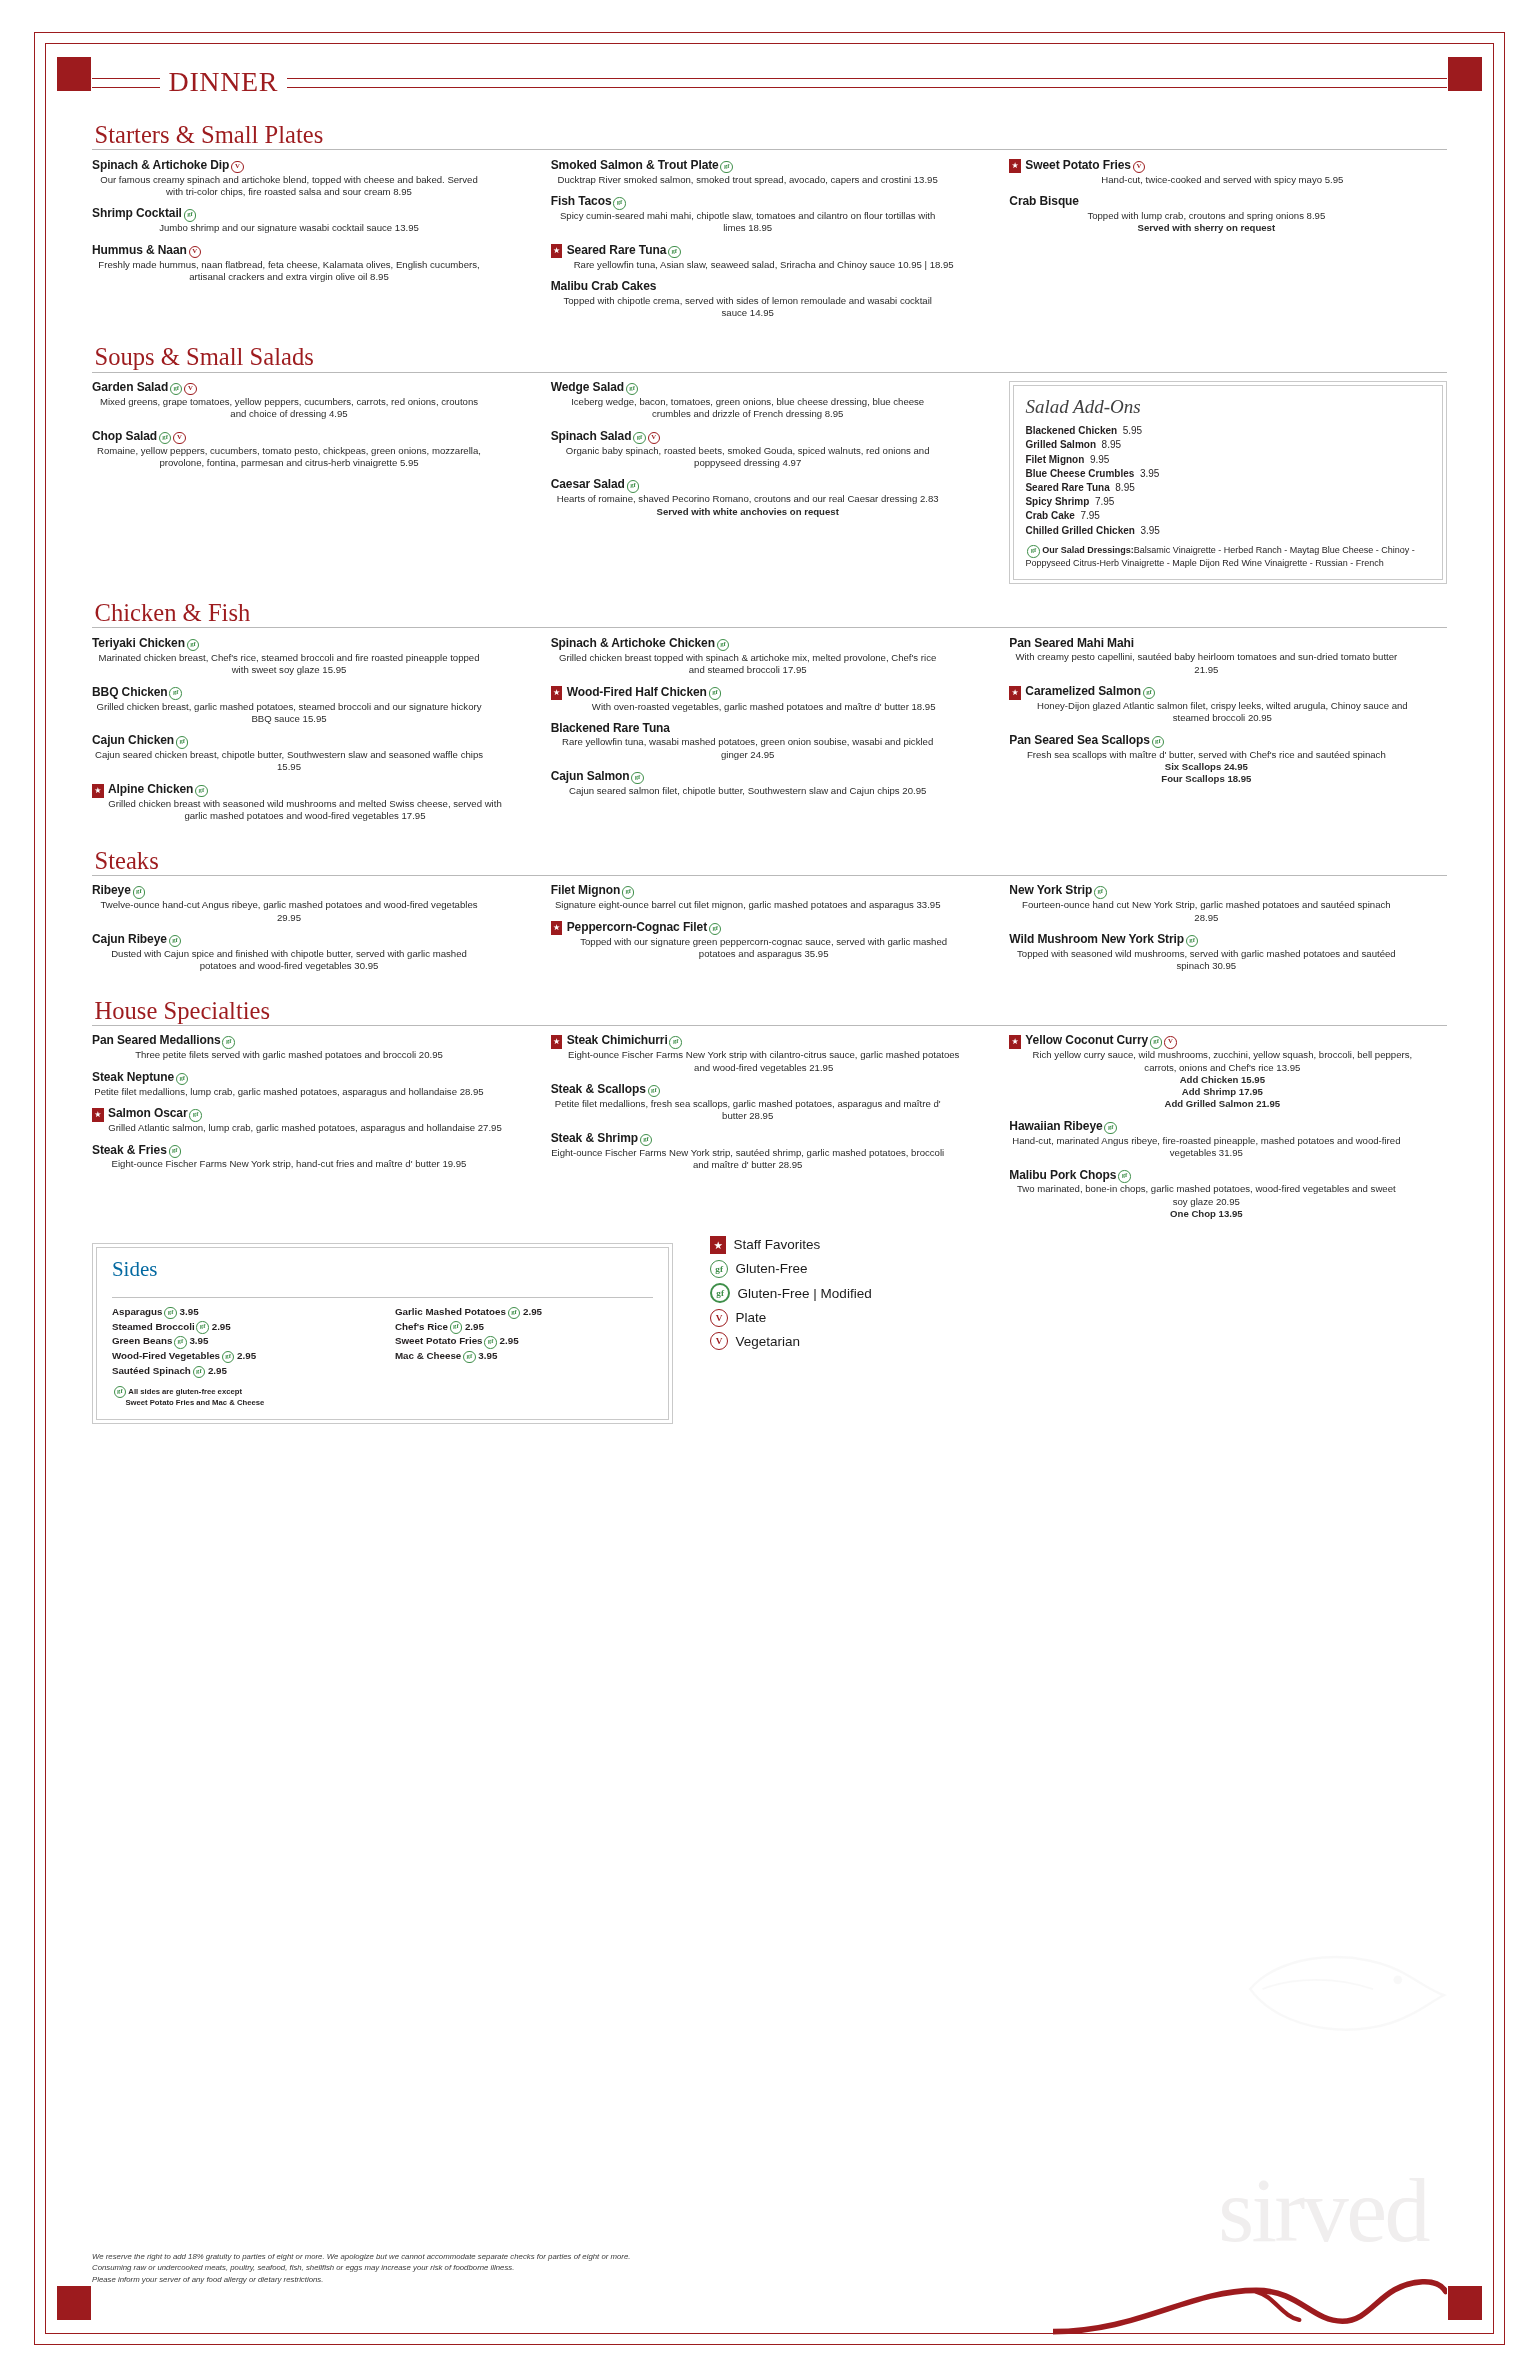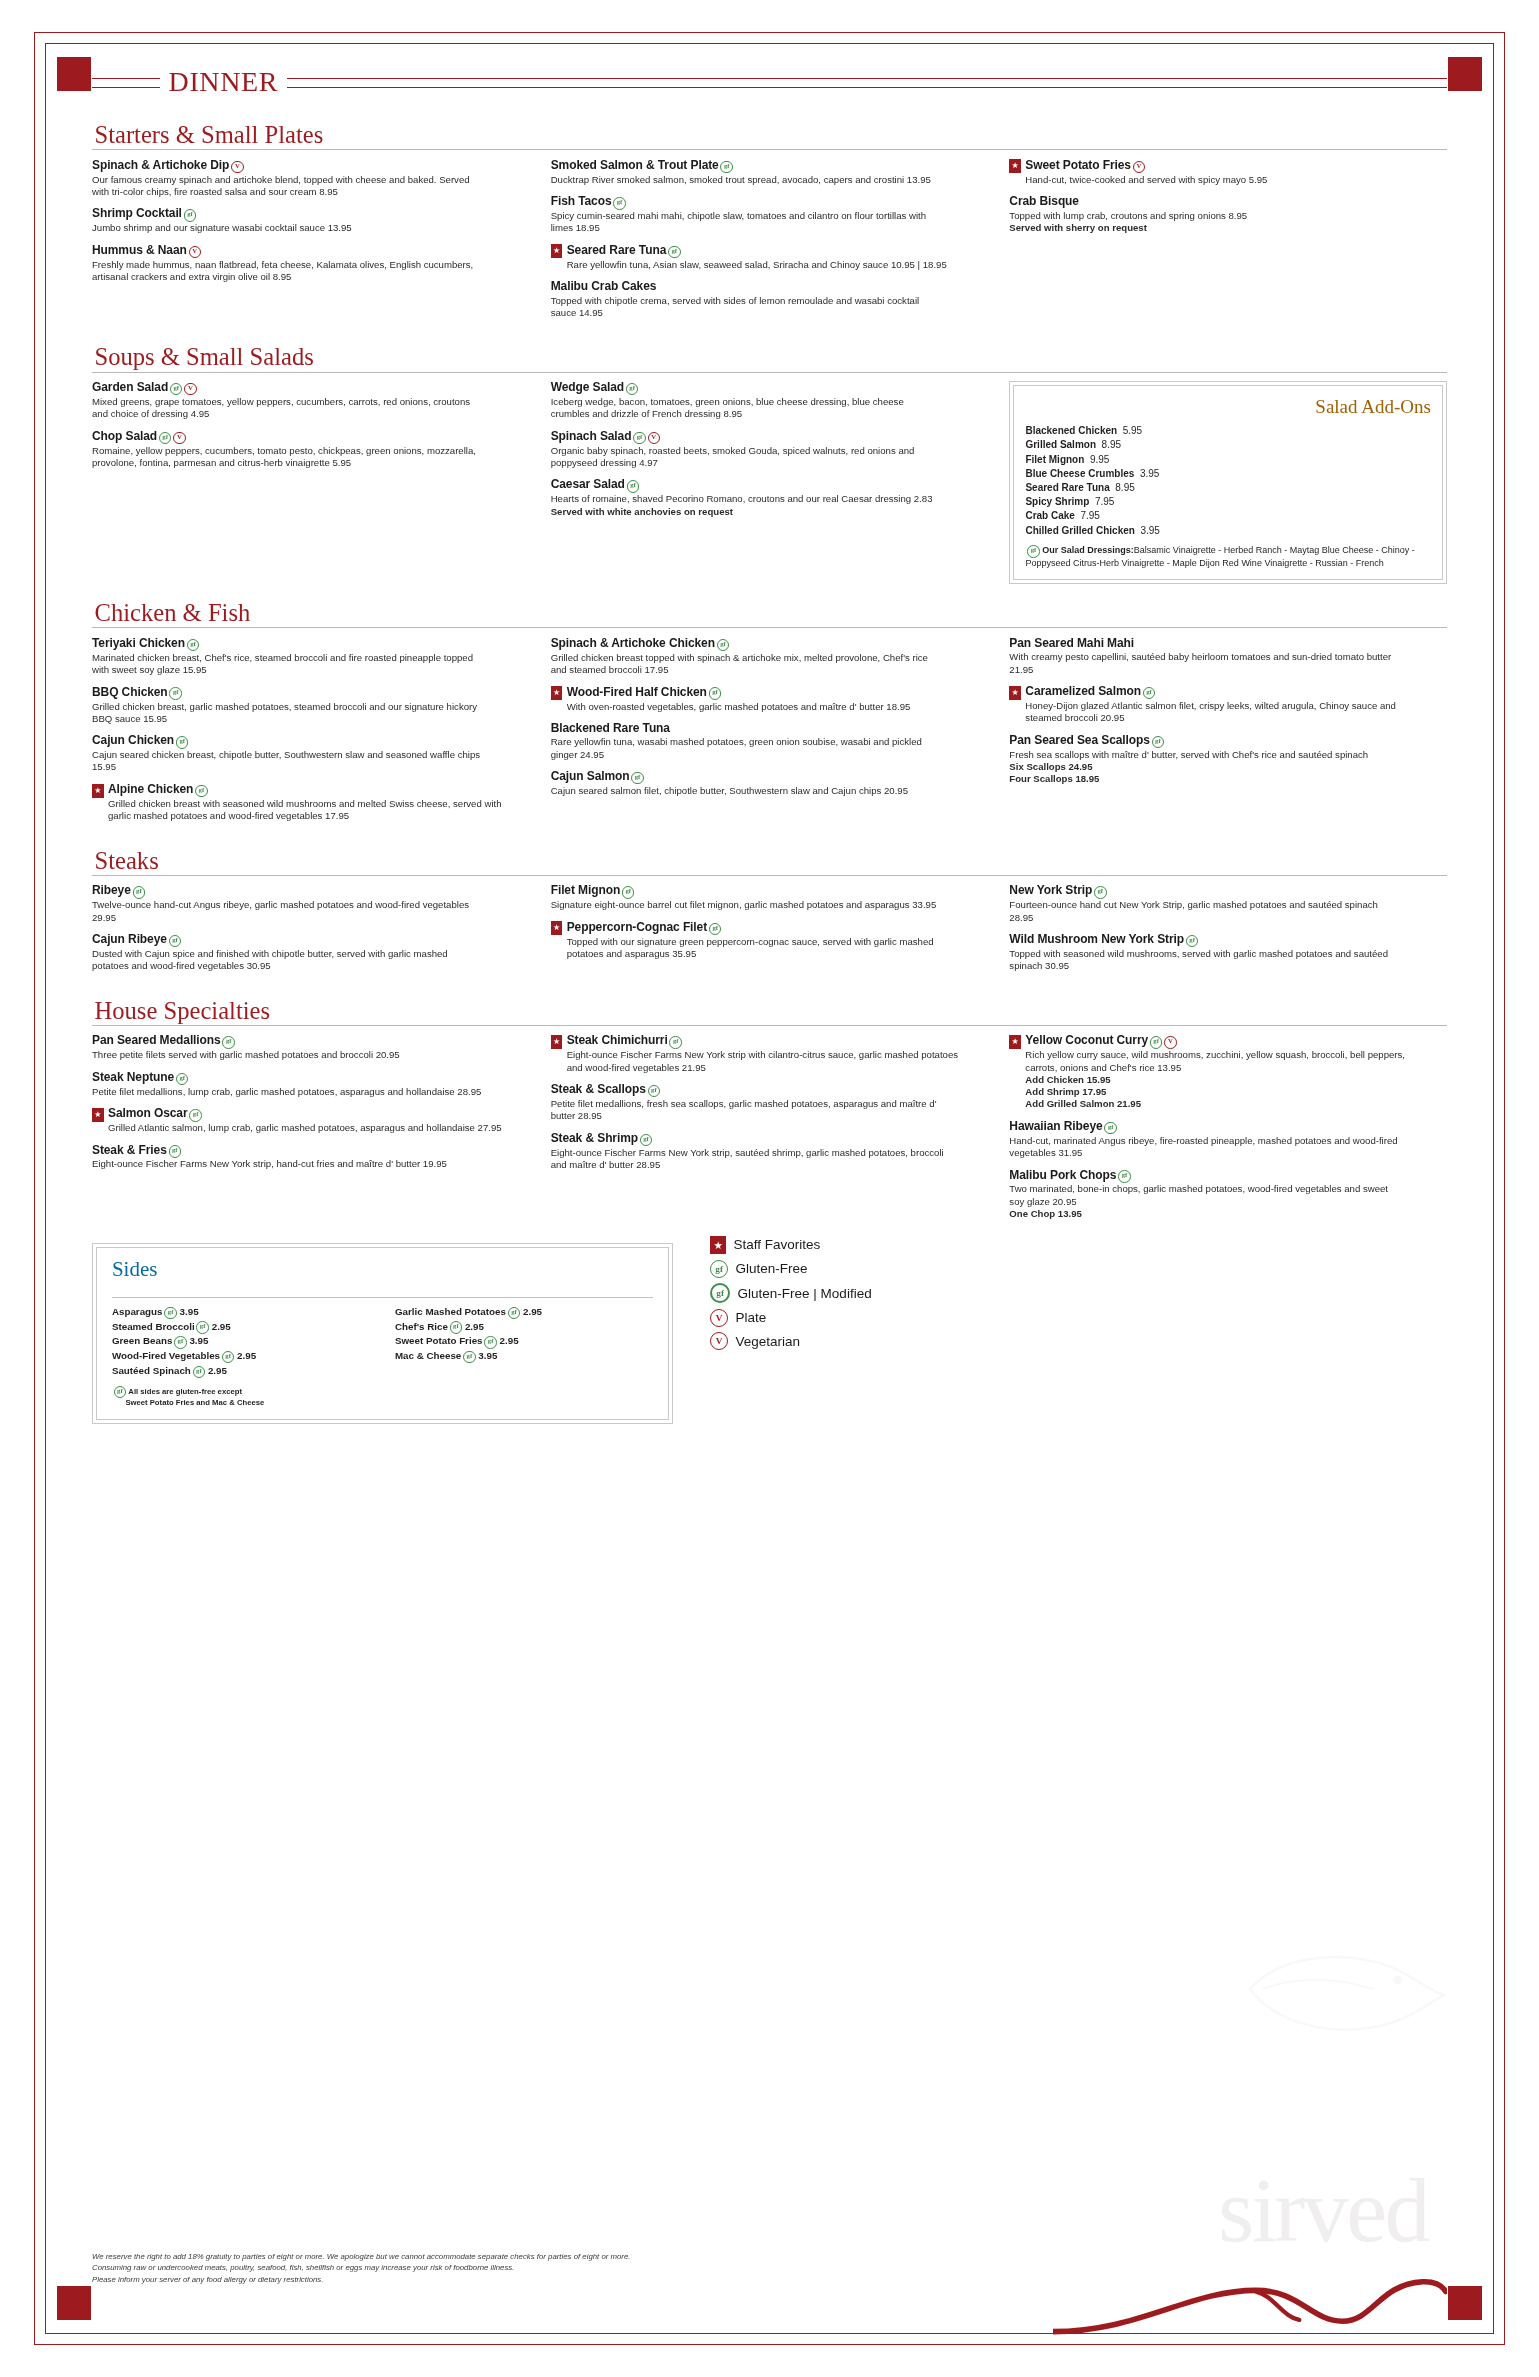--- a/index.html
+++ b/index.html
@@ -72,41 +72,42 @@
     display:flex;align-items:center;justify-content:center;
     color:#fff;font-size:8px;line-height:1;
   }
   .iname{
     font-size:12px; font-weight:bold; letter-spacing:-0.1px;
     color:#1b1b1b; line-height:1.15; margin-bottom:0.6px;
   }
   .idesc{
     font-size:9.6px; line-height:1.28; color:#2b2b2b;
     max-width:394px;
+    text-align:center;
   }
   .idesc b{font-weight:bold;}
 
   
   .gf,.gfm,.vg,.vt{
     display:inline-block; width:10.5px;height:10.5px;border-radius:50%;
     border:1px solid #3f8f4a; color:#3f8f4a;
     font-size:6.8px; line-height:8.6px; text-align:center;
     font-weight:bold; vertical-align:1.2px; margin-left:1.8px;
     font-family:"Liberation Serif", serif;
   }
   .vg,.vt{ border-color:#9d1b1e; color:#9d1b1e;}
 
   
   .addon-box{
     border:1.2px solid #c9c9c9; padding:3.1px;
   }
   .addon-inner{ border:0.6px solid #c9c9c9; padding:9.8px 11px;}
   .addon-title{
     font-family:"Liberation Serif", serif; font-size:19px;
-    color:#a16207; text-align:right; margin-bottom:6.2px;
+    color:#404040; text-align:left; margin-bottom:6.2px;font-style:italic;
   }
   .addon-row{ font-size:10px; line-height:1.42;}
   .addon-row b{font-weight:bold;}
   .dress{
     margin-top:7.4px; font-size:9px; line-height:1.3;
   }
 
   
   .sides-box{
     border:1.2px solid #c9c9c9; padding:3.1px; width:573px; margin-top:13.5px;

